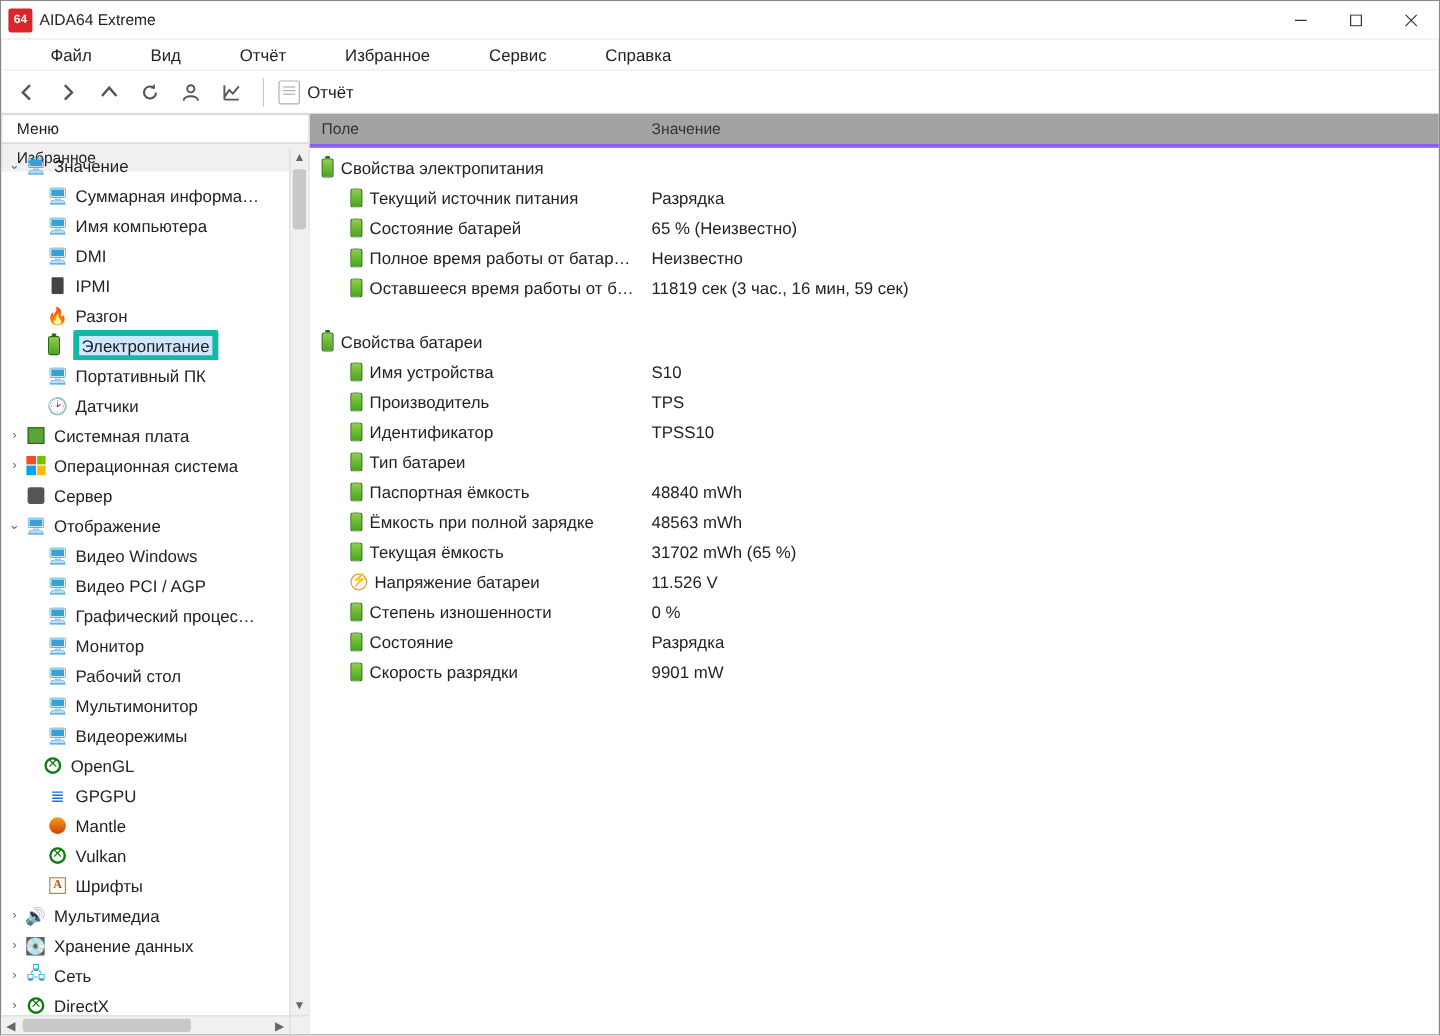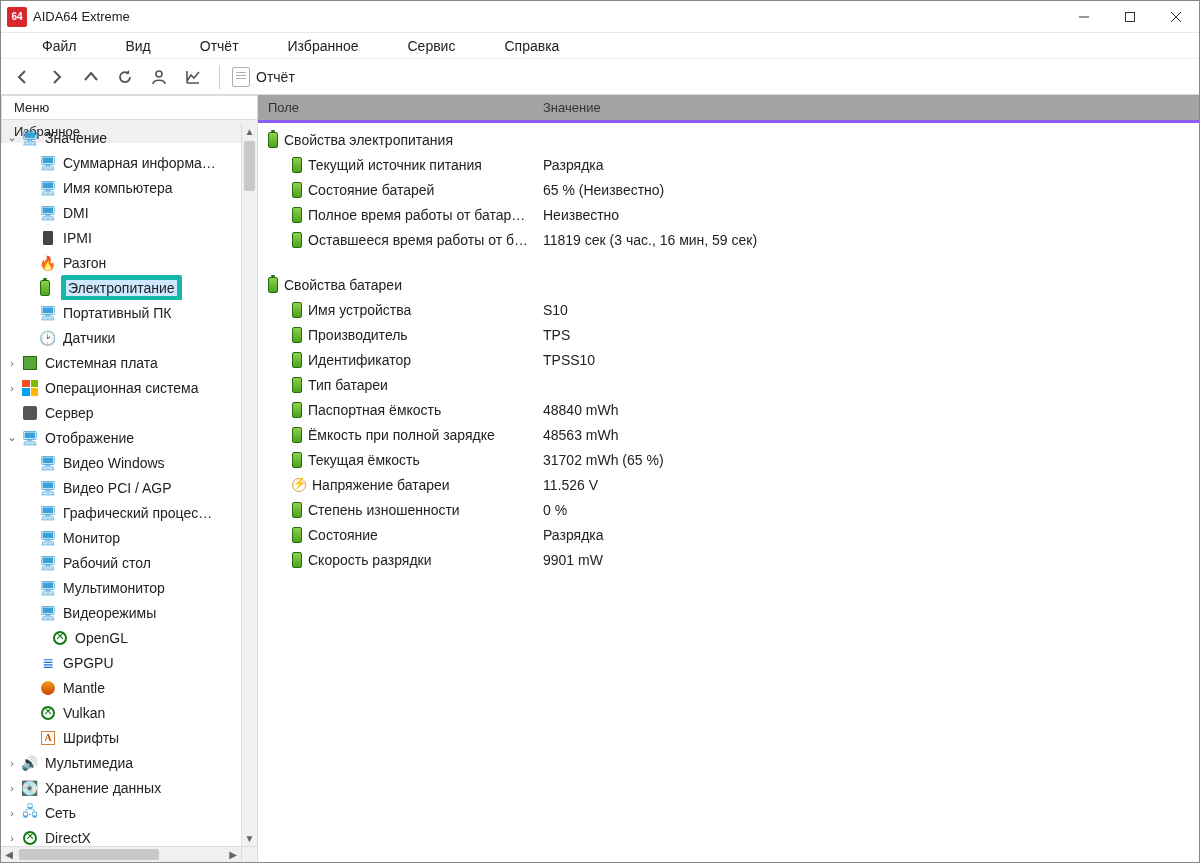--- a/index.html
+++ b/index.html
@@ -273,21 +273,21 @@
             <div class="tree-row" style="padding-left: 22px;">
               <span class="arrow placeholder"></span>
               <span class="tree-icon ico-monitor">🖥</span>
               <span class="tree-label">Мультимонитор</span>
             </div>
             <div class="tree-row" style="padding-left: 22px;">
               <span class="arrow placeholder"></span>
               <span class="tree-icon ico-monitor">🖥</span>
               <span class="tree-label">Видеорежимы</span>
             </div>
-            <div class="tree-row" style="padding-left: 34px; text-align: center;">
+            <div class="tree-row" style="padding-left: 18px; text-align: center;">
               <span class="arrow placeholder"></span>
               <span class="tree-icon">
                 <span class="ico-xbox"></span>
               </span>
               <span class="tree-label">OpenGL</span>
             </div>
             <div class="tree-row" style="padding-left: 22px;">
               <span class="arrow placeholder"></span>
               <span class="tree-icon ico-gpgpu">≣</span>
               <span class="tree-label">GPGPU</span>

